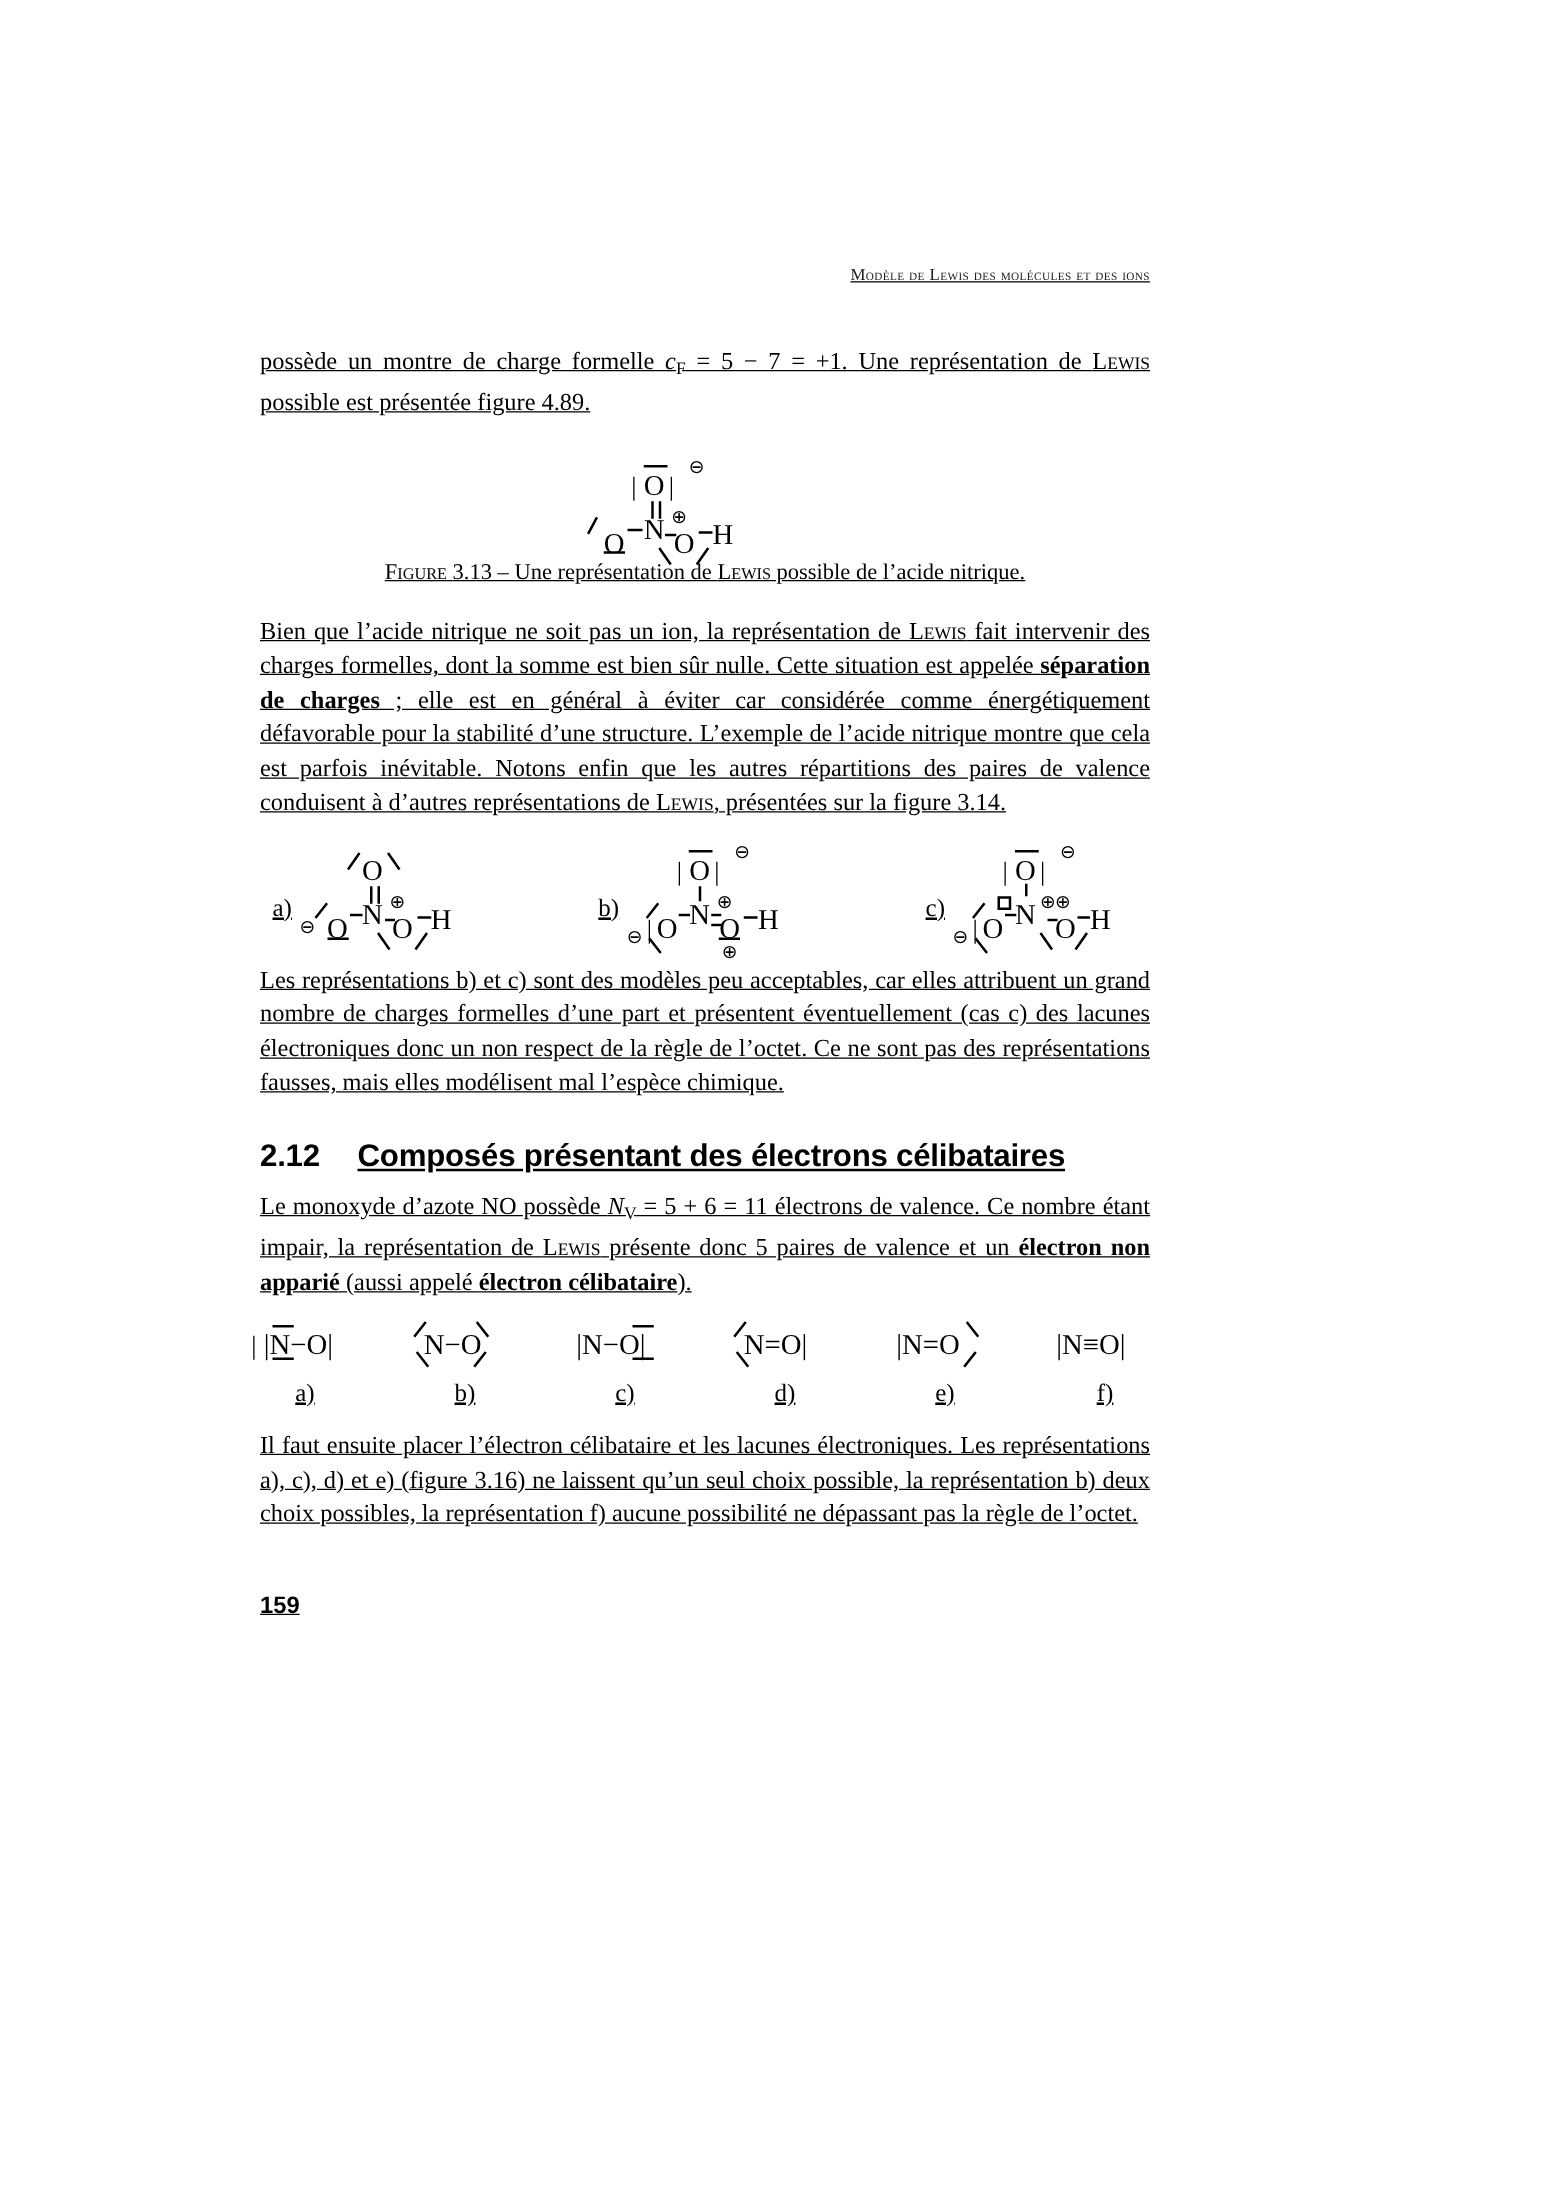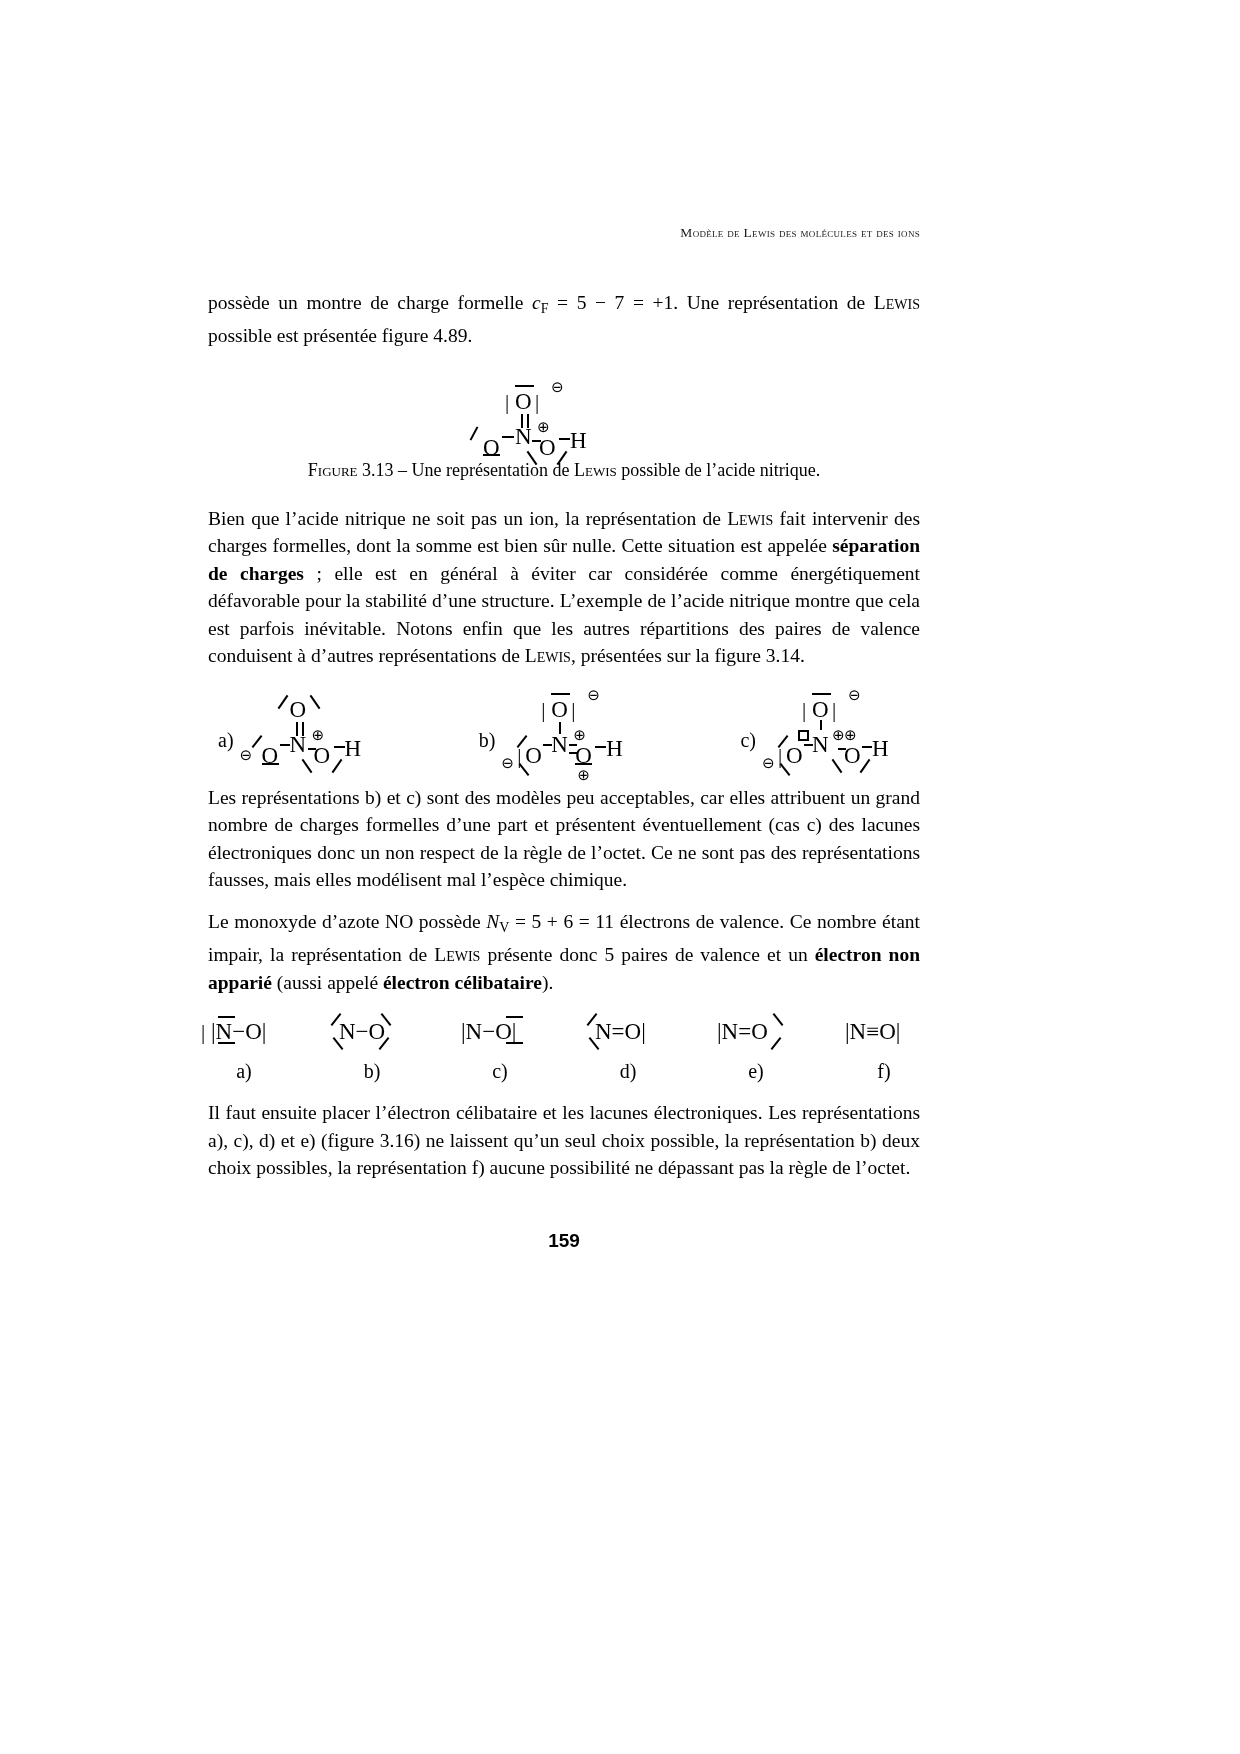--- a/index.html
+++ b/index.html
@@ -17,22 +17,23 @@
   }
   .page {
     position: absolute;
     left: 0; top: 0;
     width: 1240px;
     height: 1754px;
   }
   .content {
     position: absolute;
     left: 208px;
-    top: 225px;
+    top: 212px;
     width: 712px;
+    text-decoration: underline;
   }
 
   
   .runhead {
     text-align: right;
     font-size: 13.5px;
     letter-spacing: 0.3px;
     color: #1a1a1a;
     font-variant: small-caps;
     margin-bottom: 48px;
@@ -268,20 +269,21 @@
           <span class="atom" style="left:112px;top:51px;">H</span>
         </div>
       </div>
 
     </div>
   </div>
 
   <p class="body">Les représentations b) et c) sont des modèles peu acceptables, car elles attribuent un grand nombre de charges formelles d’une part et présentent éventuellement (cas c) des lacunes électroniques donc un non respect de la règle de l’octet. Ce ne sont pas des représentations fausses, mais elles modélisent mal l’espèce chimique.</p>
 
 
+  <h2 class="section"><span class="num">2.12</span><span>Composés présentant des électrons célibataires</span></h2>
 
   <p class="body"><span>Le monoxyde d’azote NO possède </span><span class="mathit">N</span><span class="sub">V</span><span> = 5 + 6 = 11 électrons de valence. Ce nombre étant impair, la représentation de </span><span class="sc">Lewis</span><span> présente donc 5 paires de valence et un </span><b>électron non apparié</b><span> (aussi appelé </span><b>électron célibataire</b><span>).</span></p>
 
 
   <div class="no-row">
 
     <div class="no-cell">
       <div class="lewis" style="width:86px;height:42px;">
         <span class="glyph" style="left:0px;top:12px;">|</span>
         <span class="atom" style="left:10px;top:10px;" style2="">|N−O|</span>
@@ -330,16 +332,16 @@
         <span class="atom" style="left:4px;top:10px;">|N≡O|</span>
       </div>
       <div class="no-lbl">f)</div>
     </div>
 
   </div>
 
 
   <p class="body" style="margin-top:16px;">Il faut ensuite placer l’électron célibataire et les lacunes électroniques. Les représentations a), c), d) et e) (figure 3.16) ne laissent qu’un seul choix possible, la représentation b) deux choix possibles, la représentation f) aucune possibilité ne dépassant pas la règle de l’octet.</p>
 
-  <div style="text-align:center;margin-top:48px;font-family:'Liberation Sans',sans-serif;font-weight:bold;font-size:19px;">159</div>
+  <div style="text-align:left;margin-top:48px;font-family:'Liberation Sans',sans-serif;font-weight:bold;font-size:19px;">159</div>
 
 </div>
 </div>
 
 </body></html>

